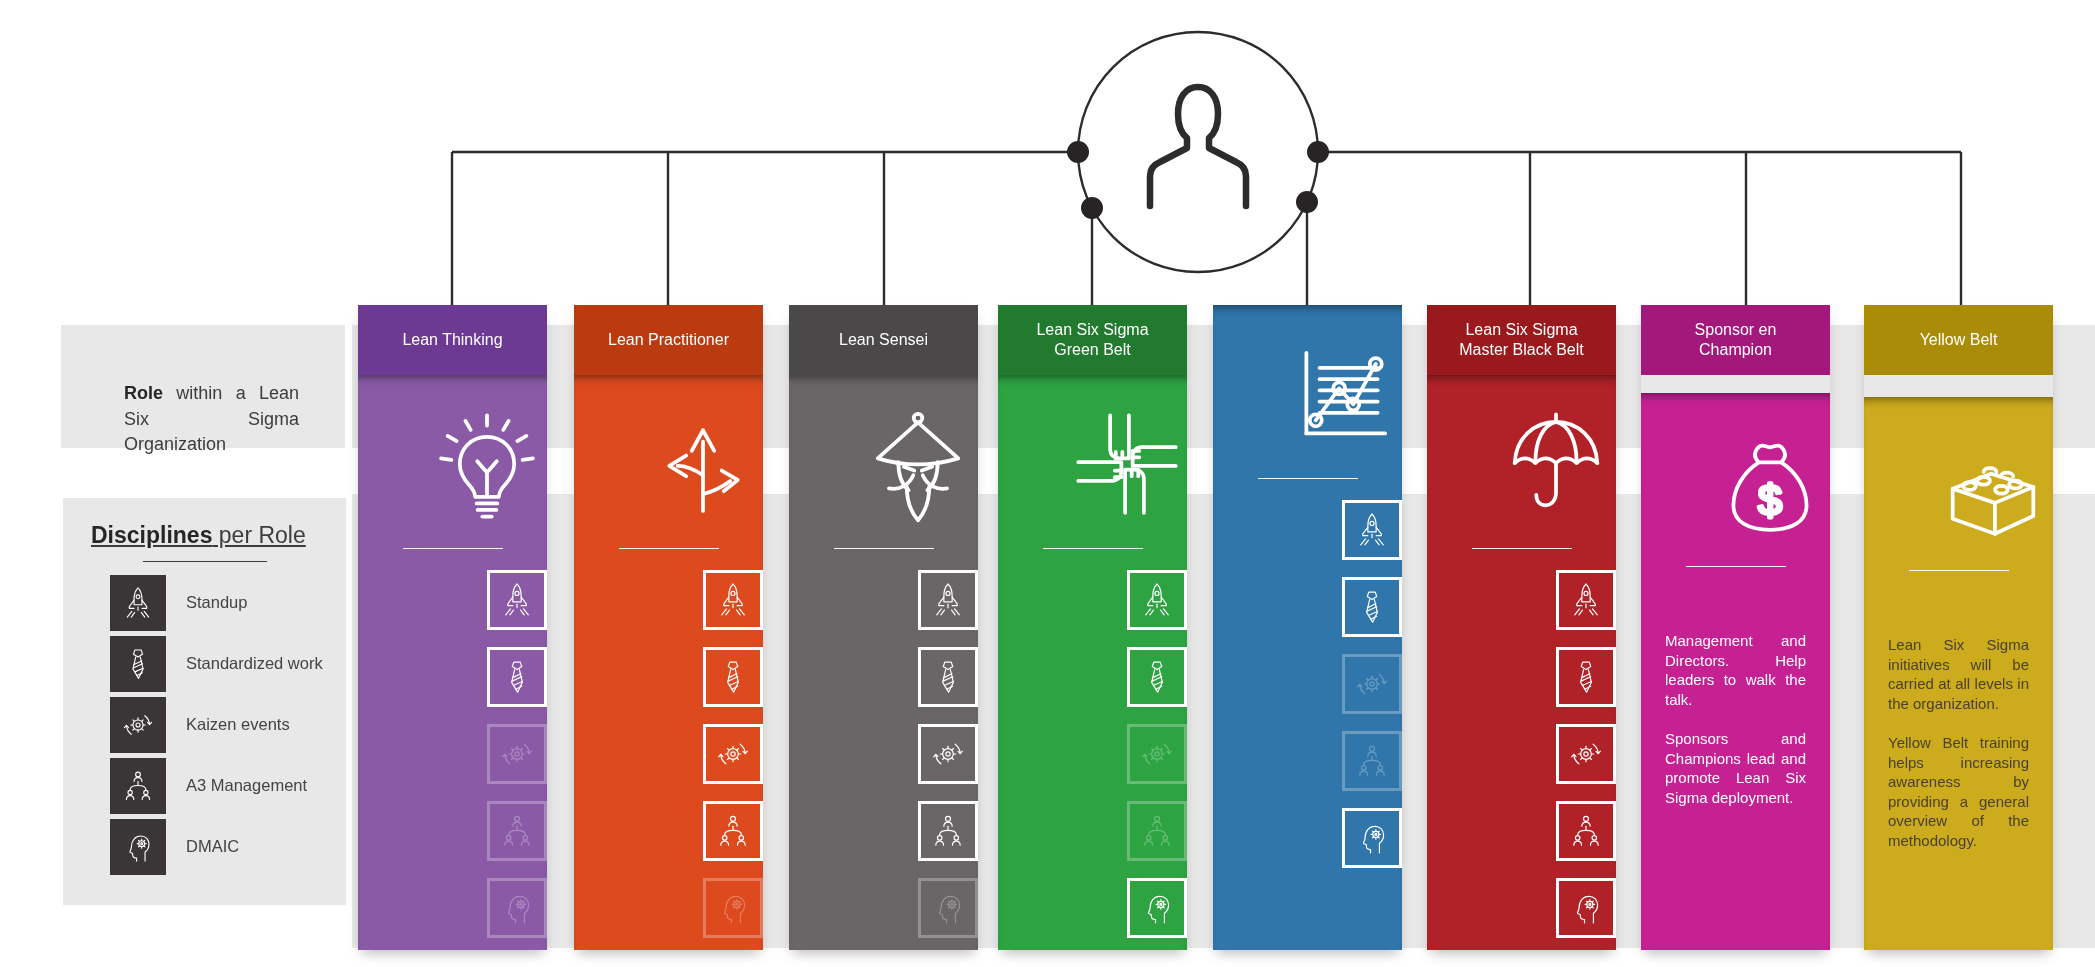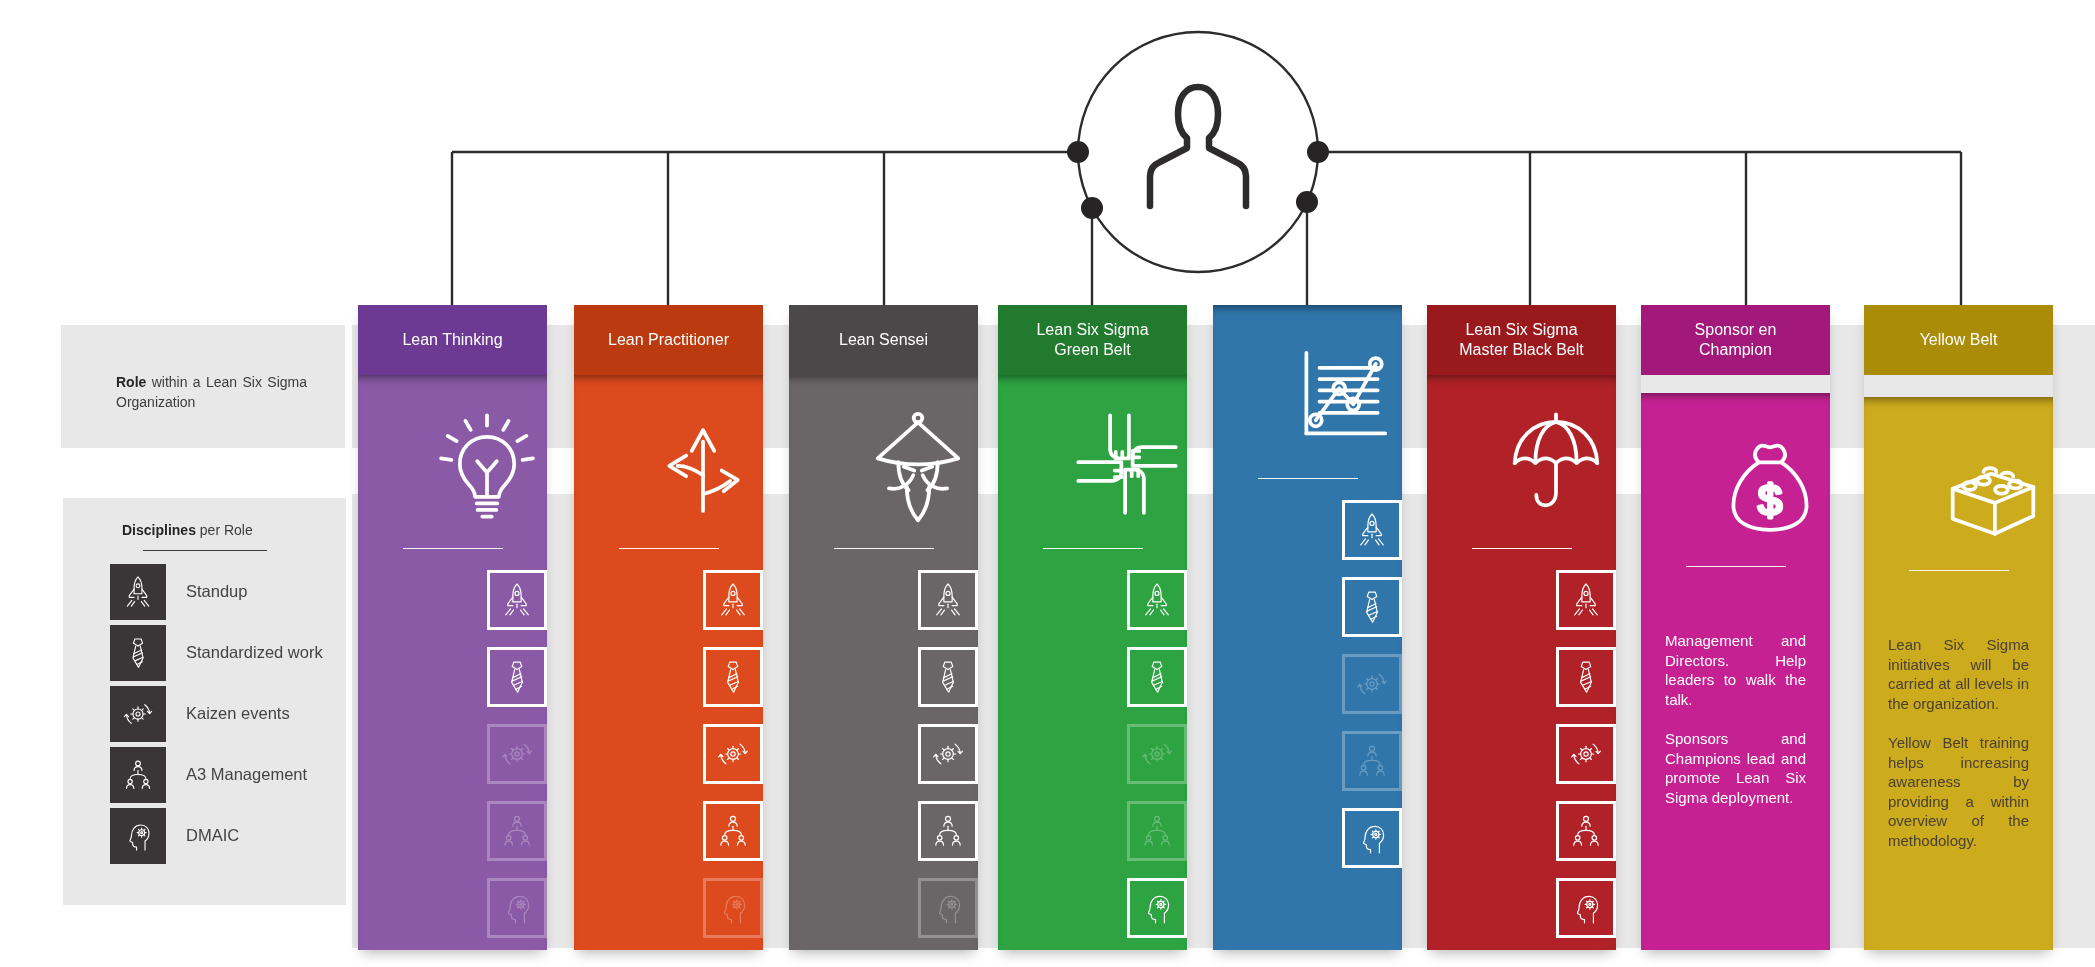--- a/index.html
+++ b/index.html
@@ -5,25 +5,25 @@
   html,body{margin:0;padding:0;background:#fff;}
   .page{position:relative;width:2095px;height:967px;background:#fff;overflow:hidden;
         font-family:"Liberation Sans",sans-serif;}
   
   .band{position:absolute;background:#e9e8e8;}
   .band-a{left:352px;top:325px;width:1743px;height:123px;}
   .band-b{left:352px;top:494px;width:1743px;height:454px;}
   
   .role-box{position:absolute;left:61px;top:325px;width:284px;height:123px;background:#e9e8e8;
             box-sizing:border-box;padding:40px 30px 0 47px;}
-  .role-box p{margin:8px;font-size:14px;line-height:1.42;color:#3d3c3c;text-align:justify;}
+  .role-box p{margin:16px;font-size:18px;line-height:1.42;color:#3d3c3c;text-align:justify;}
   .role-box b{color:#272525;}
   .disc-box{position:absolute;left:63px;top:498px;width:283px;height:407px;background:#e9e8e8;
             box-sizing:border-box;padding:24px 0 0 0;}
-  .disc-title{margin:0 0 0 59px;font-size:14px;color:#3d3c3c;}
+  .disc-title{margin:0 0 0 28px;font-size:23px;color:#3d3c3c;text-decoration:underline;}
   .disc-title b{color:#272525;}
   .disc-underline{width:124px;height:0;border-top:1.6px solid #3c3a3a;margin:12px auto 0 auto;}
   .disc-list{margin-top:13px;padding-left:47px;}
   .disc-row{display:flex;align-items:center;margin-bottom:5px;height:56px;}
   .disc-tile{width:56px;height:56px;background:#3a3637;flex:0 0 auto;display:flex;
              align-items:center;justify-content:center;color:#fff;}
   .disc-label{margin-left:20px;font-size:16.5px;line-height:1.2;color:#454344;max-width:150px;}
   
   .connector{position:absolute;left:0;top:0;z-index:1;}
   
@@ -547,18 +547,18 @@
       </div>
     <div class="col-body">
       <div class="big-icon">
           <svg class="icon" width="120" height="120" viewBox="0 0 64 64">
             <use href="#i-lego"></use>
           </svg>
         </div>
       <div class="sep"></div>
       <div class="paras">
         <p>Lean Six Sigma initiatives will be carried at all levels in the organization.</p>
-        <p>Yellow Belt training helps increasing awareness by providing a within overview of the methodology.</p>
+        <p>Yellow Belt training helps increasing awareness by providing a general overview of the methodology.</p>
       </div>
     </div>
   </div>
 
 </div>
 
 </body></html>

